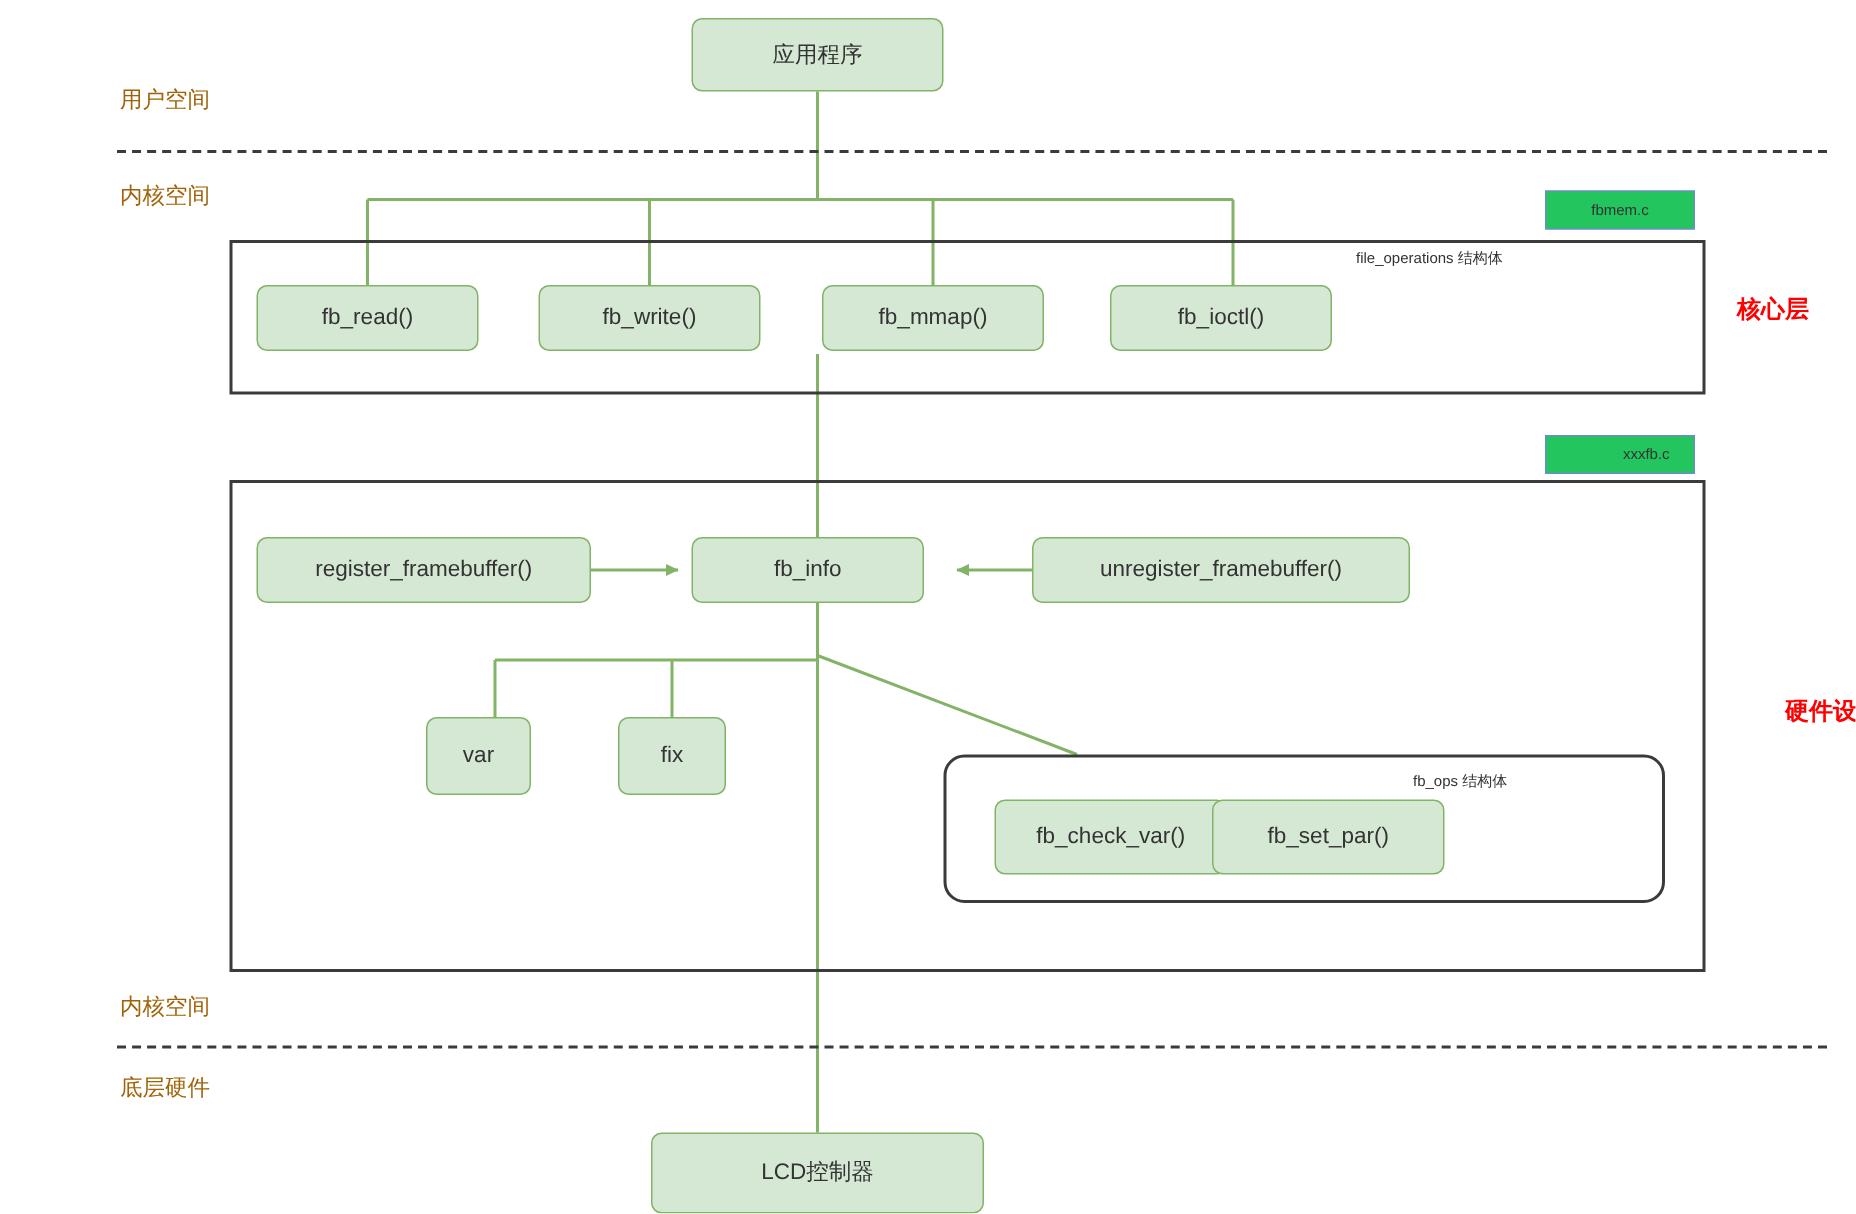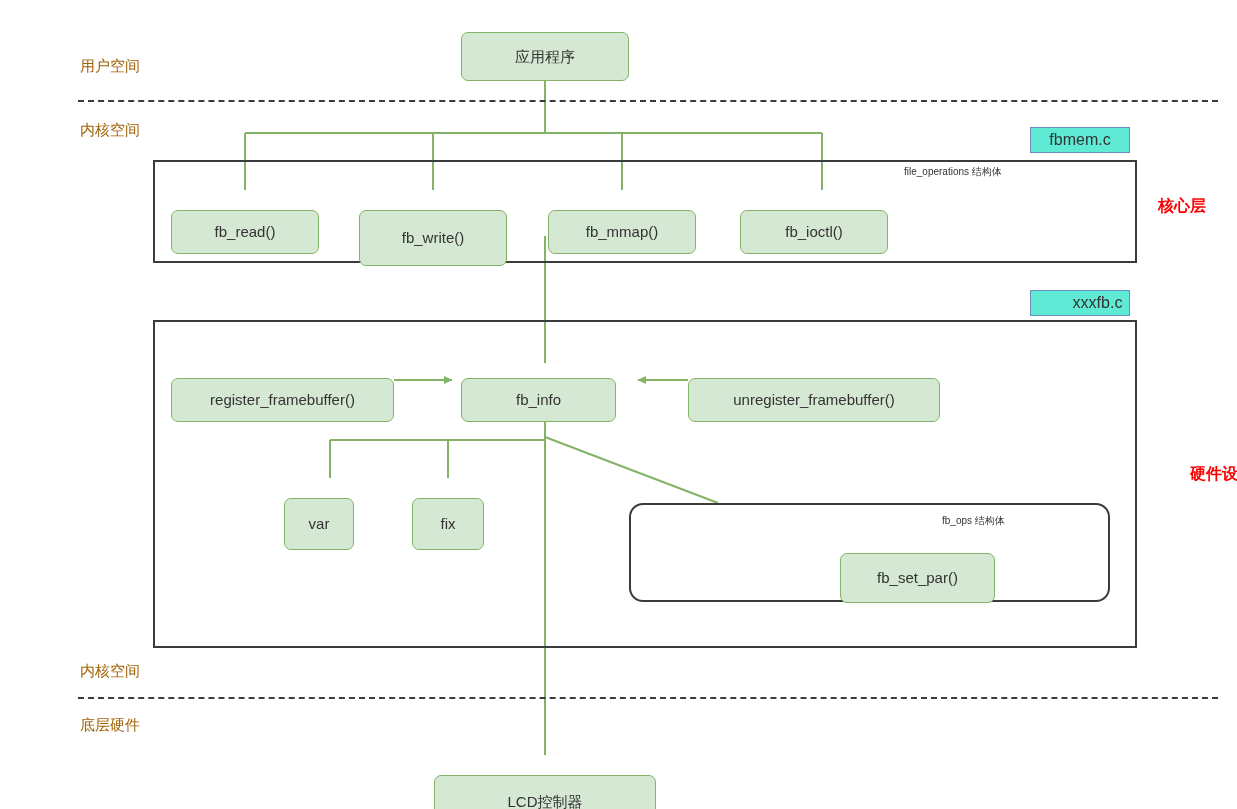--- a/index.html
+++ b/index.html
@@ -36,46 +36,45 @@
     border: 1px solid #82b366;
     border-radius: 7px;
     display: flex;
     align-items: center;
     justify-content: center;
     font-size: 15px;
     color: #333333;
     text-align: center;
     line-height: 1.2;
     white-space: nowrap;
-    margin-top: 20px;
   }
   
   .container-box {
     position: absolute;
     box-sizing: border-box;
     background: transparent;
     border: 2px solid #3b3b3b;
   }
   .rounded-box {
     position: absolute;
     box-sizing: border-box;
     background: transparent;
     border: 2px solid #3b3b3b;
     border-radius: 14px;
   }
   
   .file-tag {
     position: absolute;
     box-sizing: border-box;
-    background: #5eead4;
+    background: #22c55e;
     border: 1px solid #6c8ebf;
     display: flex;
     align-items: center;
     justify-content: center;
-    font-size: 16px;
+    font-size: 10px;
     color: #333333;
     white-space: nowrap;
   }
   
   .label {
     position: absolute;
     font-size: 15px;
     color: #a16207;
     white-space: nowrap;
   }
@@ -145,34 +144,35 @@
   <div class="label-red" style="left:1158px; top:196px;">核心层</div>
   <div class="label-red" style="left:1190px; top:464px;text-align:center;">硬件设备层</div>
 
   <div class="node" style="left:461px; top:12px; width:168px; height:49px;">应用程序</div>
 
   <div class="container-box" style="left:153px; top:160px; width:984px; height:103px;"></div>
   <div class="file-tag" style="left:1030px; top:127px; width:100px; height:26px;">fbmem.c</div>
   <div class="struct-label" style="left:904px; top:165px;">file_operations 结构体</div>
 
   <div class="node" style="left:171px; top:190px; width:148px; height:44px;">fb_read()</div>
-  <div class="node" style="left:359px; top:190px; width:148px; height:56px;">fb_write()</div>
+  <div class="node" style="left:359px; top:190px; width:148px; height:44px;">fb_write()</div>
   <div class="node" style="left:548px; top:190px; width:148px; height:44px;">fb_mmap()</div>
   <div class="node" style="left:740px; top:190px; width:148px; height:44px;">fb_ioctl()</div>
 
   <div class="container-box" style="left:153px; top:320px; width:984px; height:328px;"></div>
   <div class="file-tag" style="left:1030px; top:290px; width:100px; height:26px;padding-left:35px;">xxxfb.c</div>
 
   <div class="node" style="left:171px; top:358px; width:223px; height:44px;">register_framebuffer()</div>
   <div class="node" style="left:461px; top:358px; width:155px; height:44px;">fb_info</div>
   <div class="node" style="left:688px; top:358px; width:252px; height:44px;">unregister_framebuffer()</div>
 
   <div class="node" style="left:284px; top:478px; width:70px; height:52px;">var</div>
   <div class="node" style="left:412px; top:478px; width:72px; height:52px;">fix</div>
 
   <div class="rounded-box" style="left:629px; top:503px; width:481px; height:99px;"></div>
   <div class="struct-label" style="left:942px; top:514px;">fb_ops 结构体</div>
 
-  <div class="node" style="left:840px; top:533px; width:155px; height:50px;">fb_set_par()</div>
+  <div class="node" style="left:663px; top:533px; width:155px; height:50px;">fb_check_var()</div>
+  <div class="node" style="left:808px; top:533px; width:155px; height:50px;">fb_set_par()</div>
 
   <div class="node" style="left:434px; top:755px; width:222px; height:54px;">LCD控制器</div>
 
 </div>
 
 </body></html>

